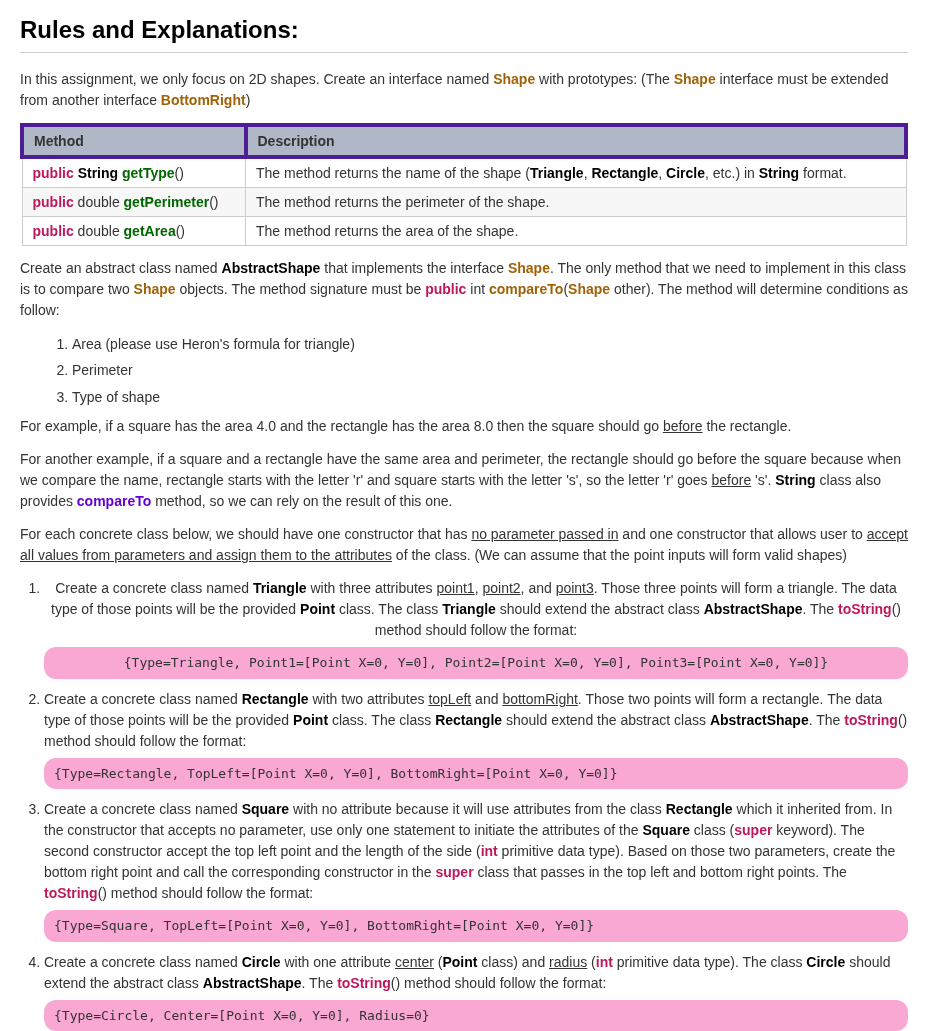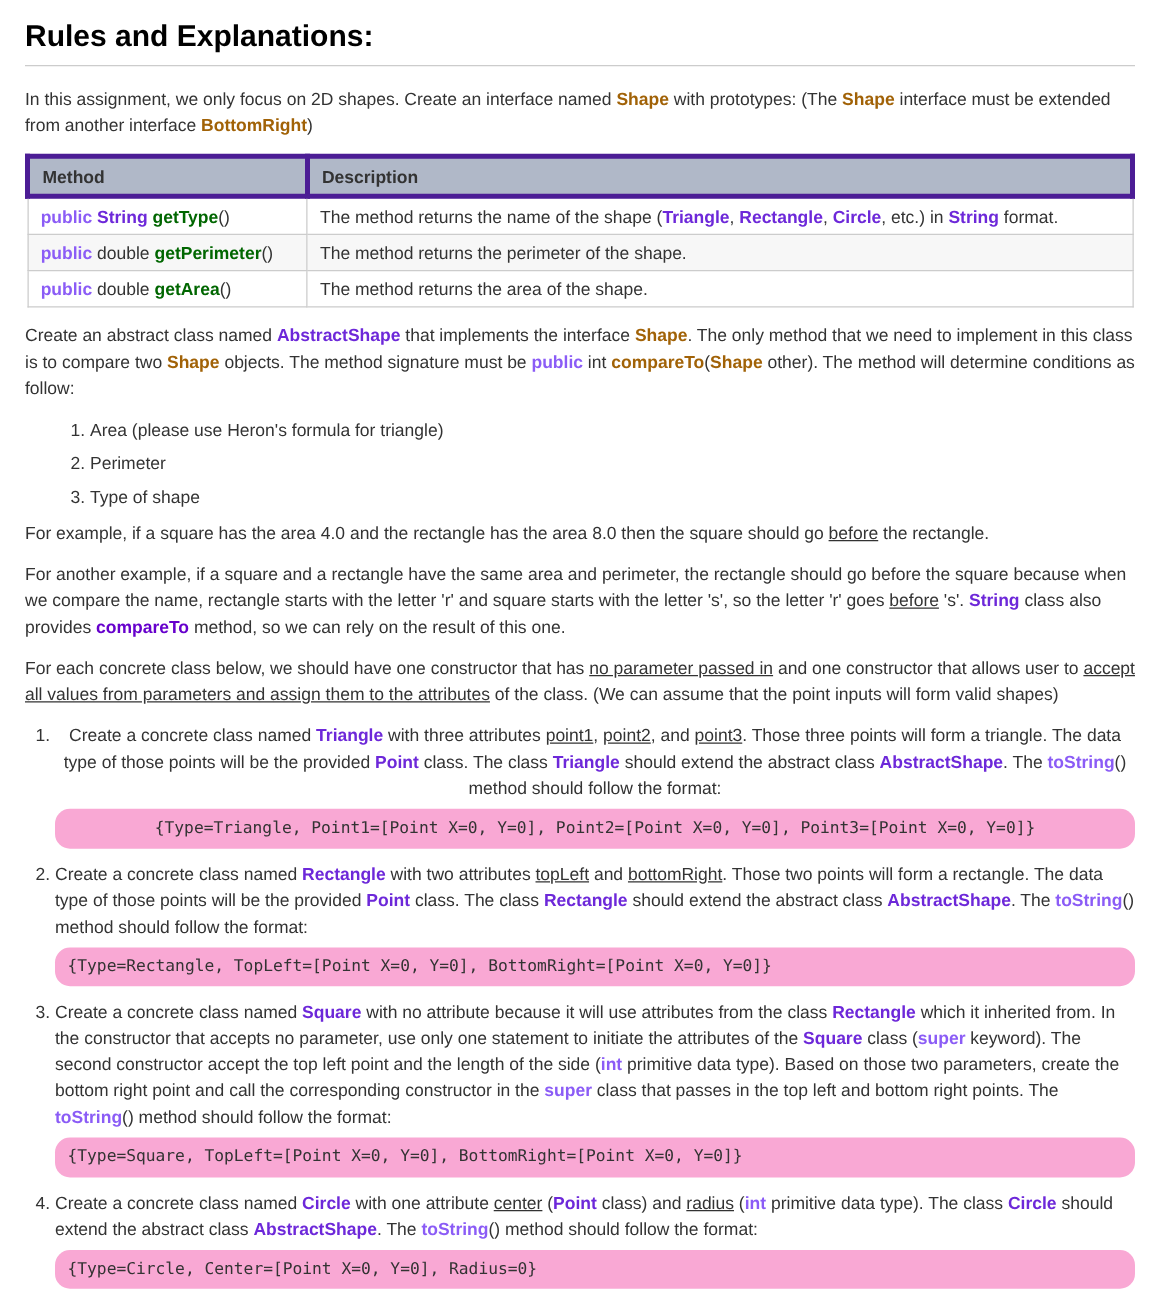--- a/index.html
+++ b/index.html
@@ -17,22 +17,22 @@
       color: #000;
       margin-bottom: 16px;
       border-bottom: 1px solid #ccc;
       padding-bottom: 8px;
     }
     p {
       margin-bottom: 12px;
       line-height: 1.5;
     }
     .red { color: #a16207; font-weight: bold; }
-    .teal { color: #6d28d9; font-weight: bold; }
-    .blue { color: #8b5cf6; font-weight: bold; }
+    .teal { color: #000000; font-weight: bold; }
+    .blue { color: #be185d; font-weight: bold; }
     .purple { color: #6600cc; font-weight: bold; }
     .method-bold { font-weight: bold; color: #006600; }
     table {
       border-collapse: collapse;
       width: 100%;
       margin-bottom: 12px;
     }
     th {
       background: #b0b8c8;
       text-align: left;

